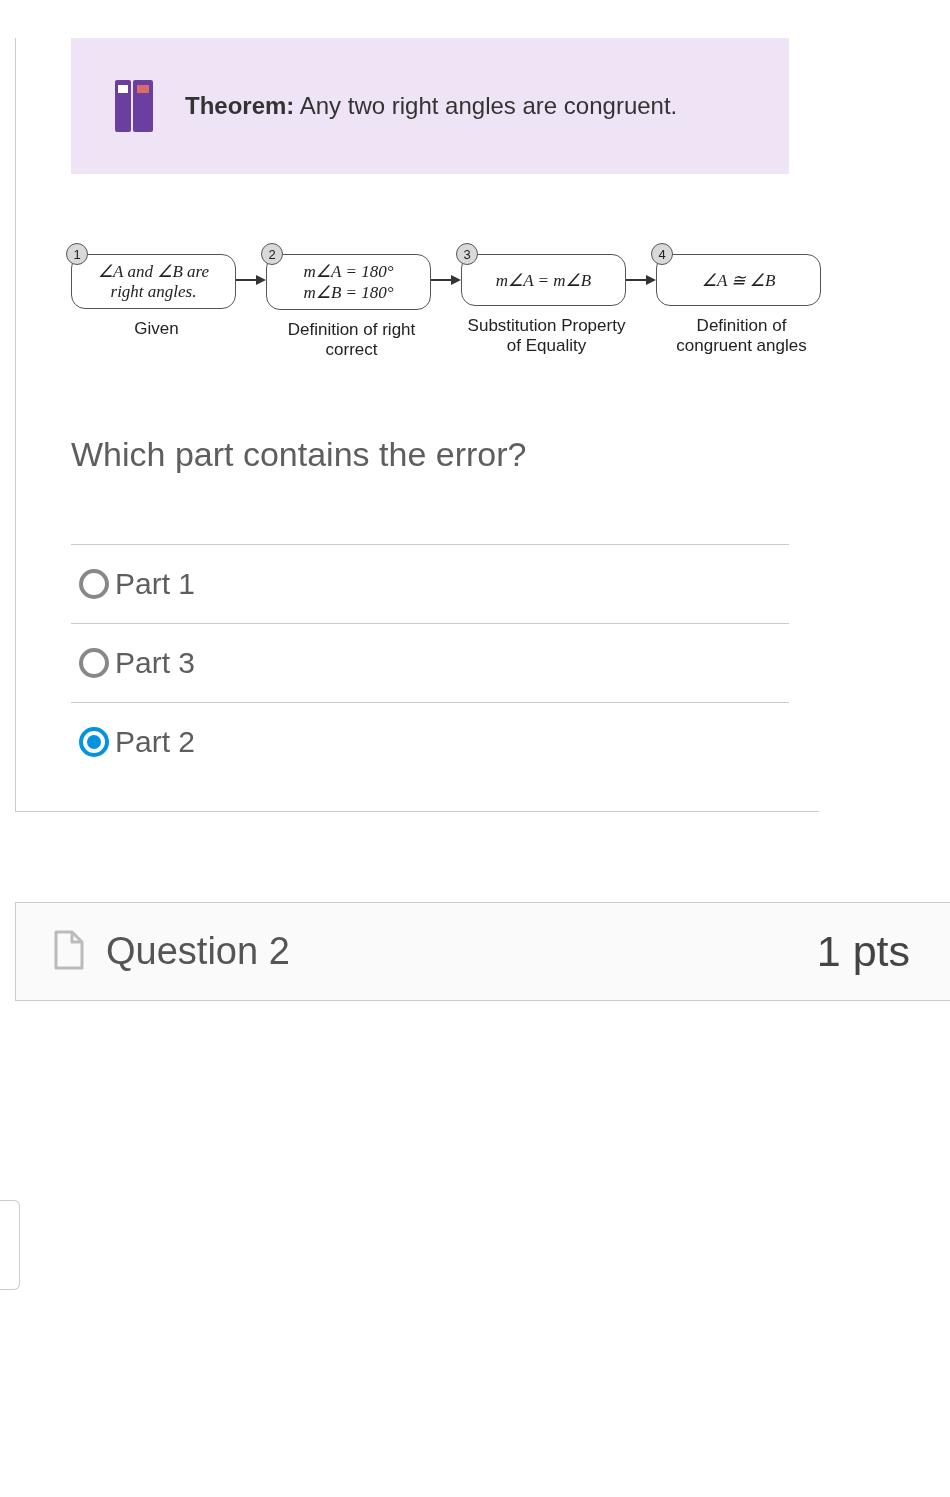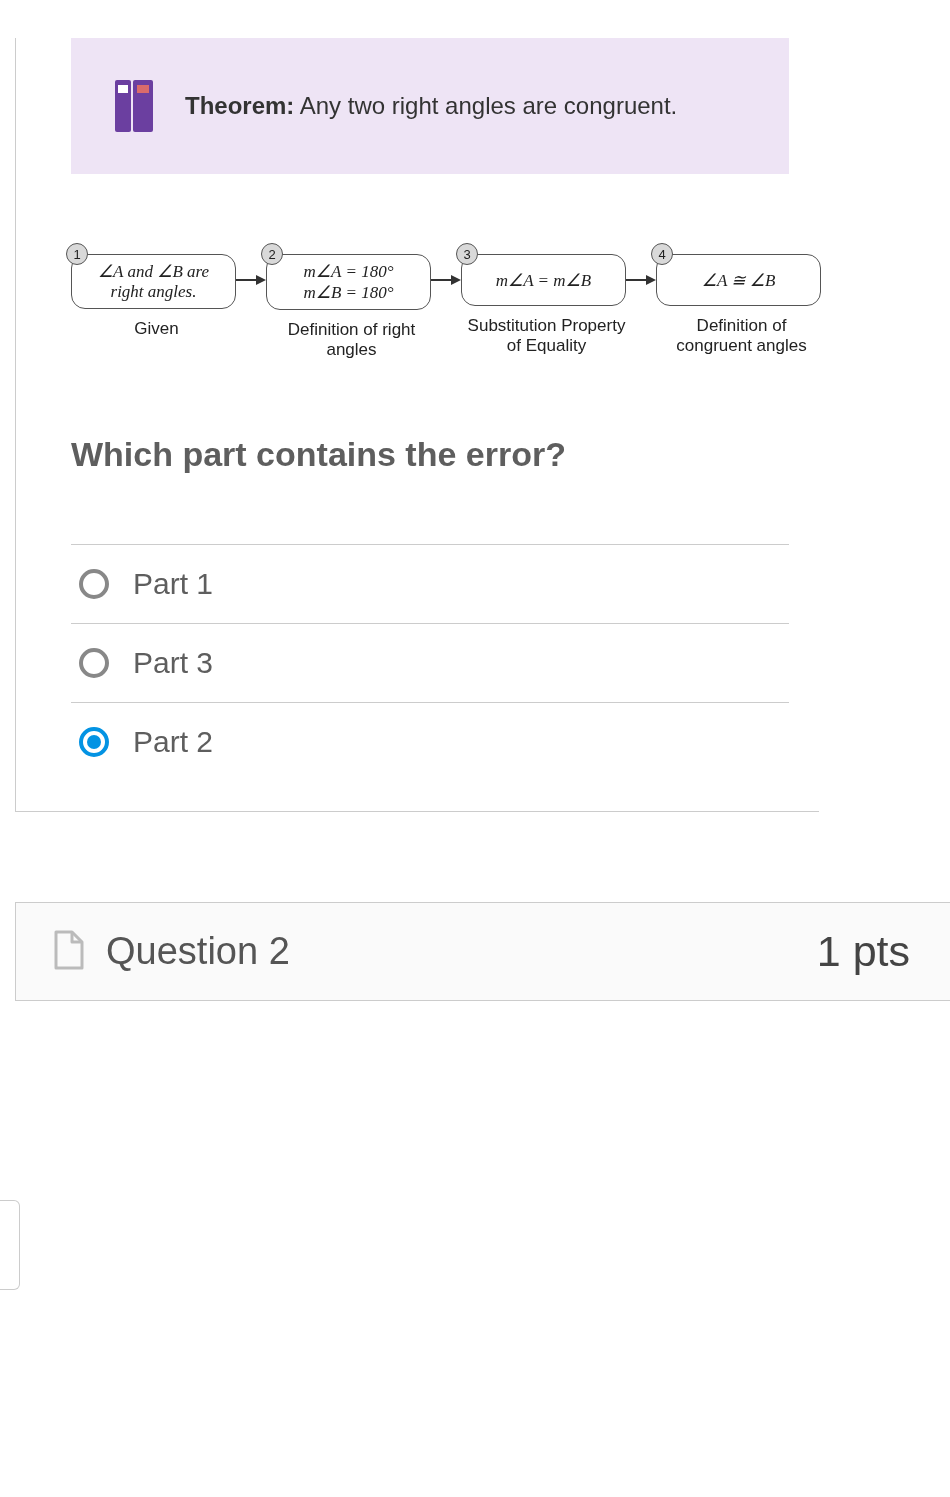--- a/index.html
+++ b/index.html
@@ -95,31 +95,31 @@
     width: 30px;
     height: 52px;
     display:flex; align-items:center; justify-content:center;
   }
   .arrow svg { width: 30px; height: 16px; }
 
   .question-prompt {
     font-size: 34px;
     color: #5e5e5e;
     margin: 75px 30px 70px 55px;
-    font-weight: 700;
+    font-weight: 400;
   }
 
   .options {
     margin: 0 30px 0 55px;
     border-top: 1px solid #ccc;
   }
   .option-row {
     display:flex;
     align-items:center;
-    gap: 24px;
+    gap: 6px;
     padding: 22px 8px;
     border-bottom: 1px solid #ccc;
   }
   .option-row:last-child { border-bottom: none; }
   .radio {
     width: 30px; height: 30px;
     border: 4px solid #888;
     border-radius: 50%;
     display:flex; align-items:center; justify-content:center;
     flex-shrink:0;
@@ -218,21 +218,21 @@
           <line x1="0" y1="8" x2="24" y2="8" stroke="#333" stroke-width="2"></line>
           <polygon points="30,8 20,3 20,13" fill="#333"></polygon>
         </svg>
     </div>
     <div class="proof-step">
       <div class="step-box">
         <span class="step-badge">2</span>
         <span class="line">m∠A  = 180°</span>
         <span class="line">m∠B  = 180°</span>
       </div>
-      <div class="step-caption">Definition of right angles</div>
+      <div class="step-caption">Definition of right correct</div>
     </div>
     <div class="arrow">
       <svg viewBox="0 0 30 16">
           <line x1="0" y1="8" x2="24" y2="8" stroke="#333" stroke-width="2"></line>
           <polygon points="30,8 20,3 20,13" fill="#333"></polygon>
         </svg>
     </div>
     <div class="proof-step">
       <div class="step-box">
         <span class="step-badge">3</span>

